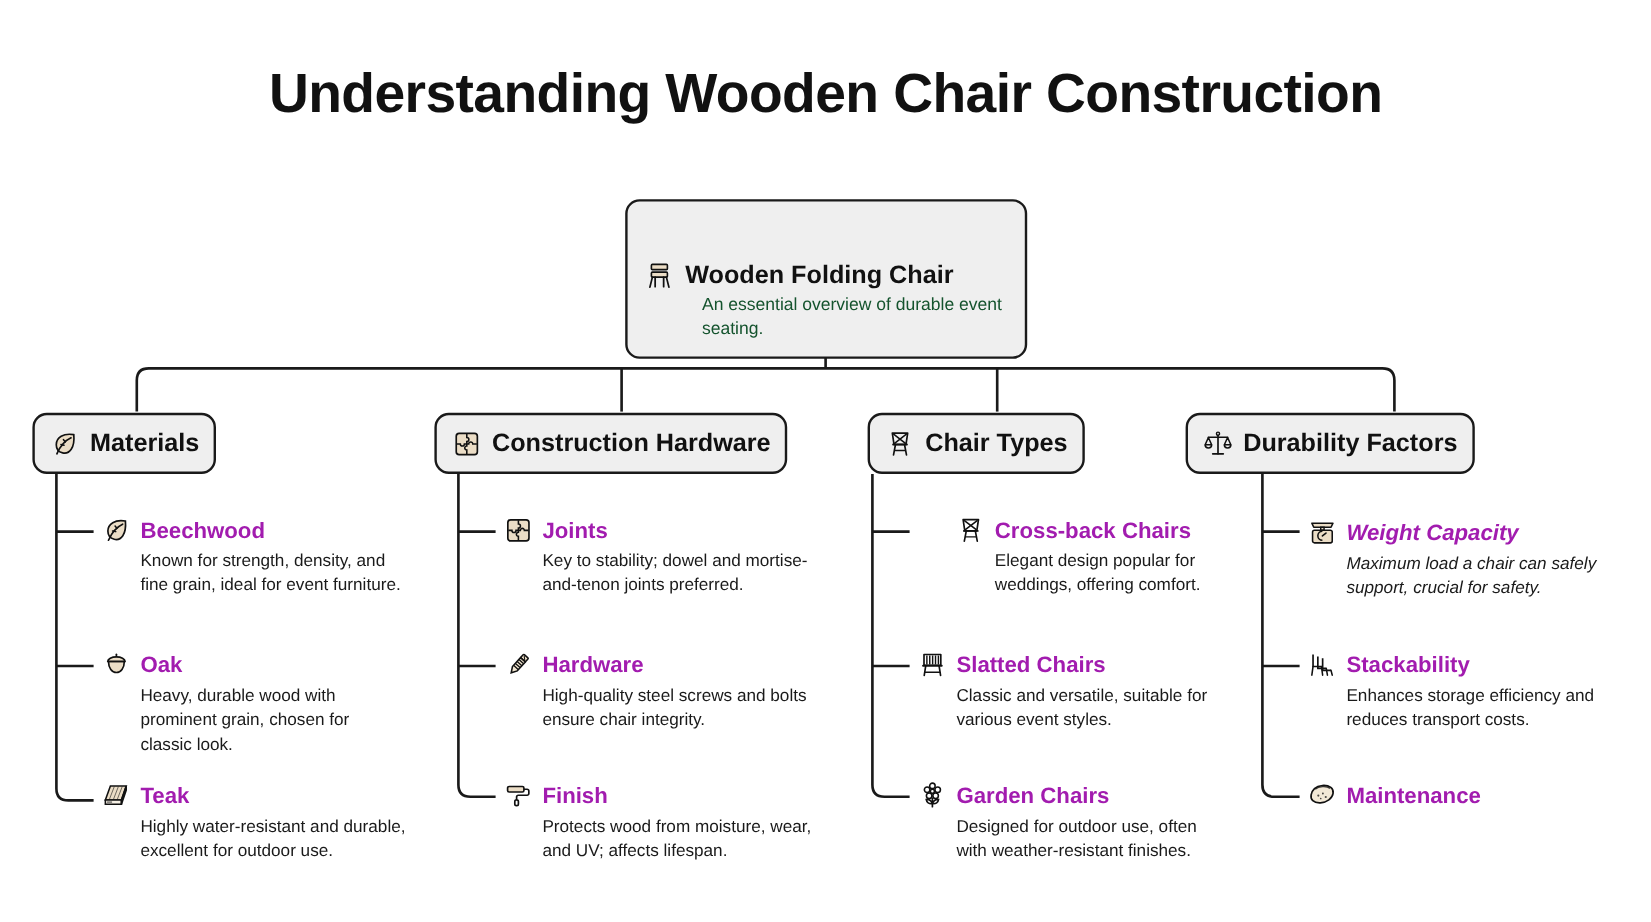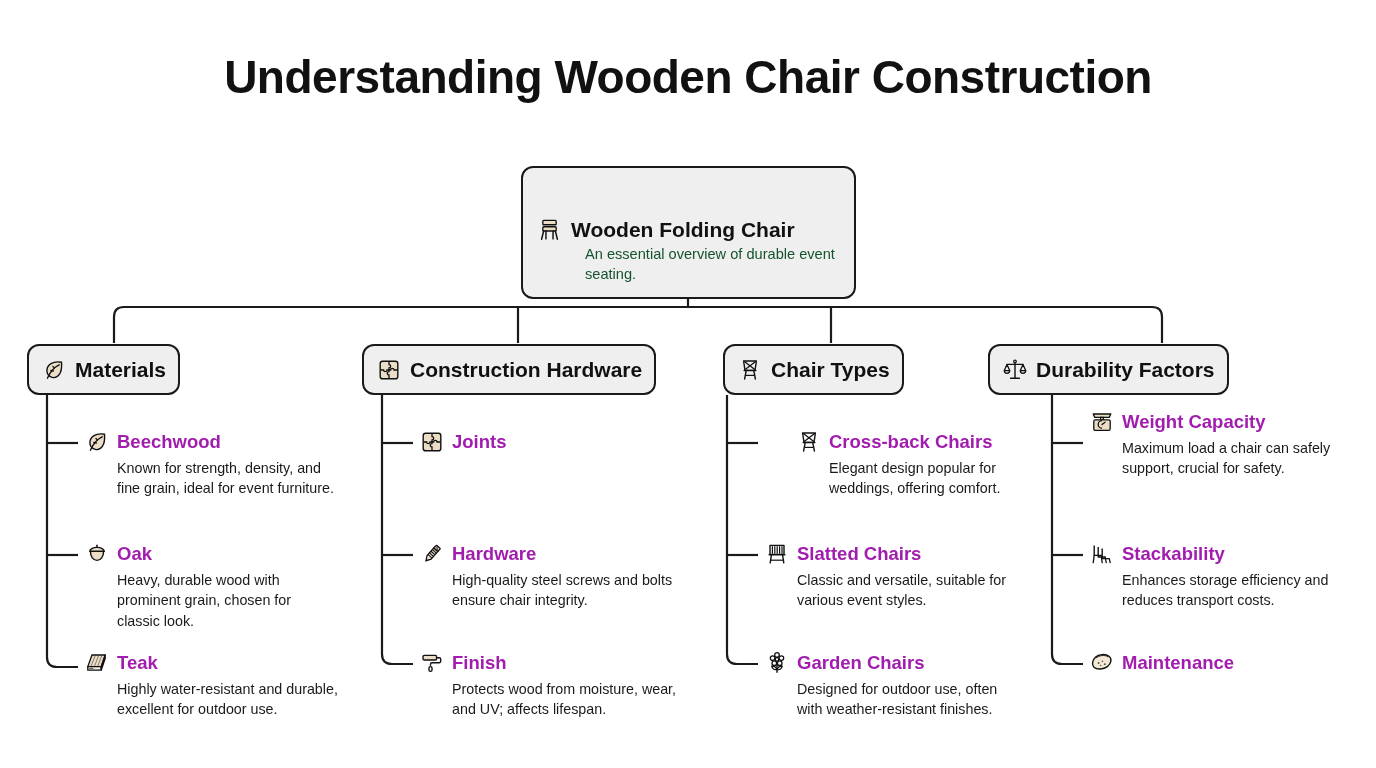--- a/index.html
+++ b/index.html
@@ -179,20 +179,21 @@
     <div class="leaf-head">
       <span class="ic">
         <svg width="24" height="24" viewBox="0 0 24 24">
           <rect x="3.2" y="3.2" width="17.6" height="17.6" rx="2.4" fill="#ebddc6" stroke="#111" stroke-width="1.4"></rect>
           <path d="M12 3.6v3.0a1.7 1.7 0 1 1 0 3.4v3.6a1.7 1.7 0 1 0 0 3.4v3.4" stroke="#111" stroke-width="1.3" fill="none"></path>
           <path d="M3.6 12h3.0a1.7 1.7 0 1 0 3.4 0h3.6a1.7 1.7 0 1 1 3.4 0h3.4" stroke="#111" stroke-width="1.3" fill="none"></path>
         </svg>
       </span>
       <span class="leaf-title">Joints</span>
     </div>
+    <div class="leaf-desc">Key to stability; dowel and mortise-and-tenon joints preferred.</div>
   </div>
 
   <div class="leaf" style="left:420px;top:542px;width:258px;">
     <div class="leaf-head">
       <span class="ic">
         <svg width="24" height="24" viewBox="0 0 24 24">
           <g transform="rotate(42 12 12)">
             <rect x="9.3" y="2.4" width="5.4" height="4.0" rx="0.7" fill="#ebddc6" stroke="#111" stroke-width="1.3"></rect>
             <path d="M9.3 6.4h5.4v10.0l-2.7 4.6-2.7-4.6z" fill="#f2e6d0" stroke="#111" stroke-width="1.3"></path>
             <path d="M9.4 8.4h5.2M9.4 10.6h5.2M9.4 12.8h5.2M9.6 15.0h4.8" stroke="#111" stroke-width="1.1"></path>
@@ -293,21 +294,21 @@
         <path d="M7.6 20.2h8.8" stroke="#111" stroke-width="1.4" stroke-linecap="round"></path>
         <path d="M4.0 6.6L1.3 12.6h5.4z" fill="none" stroke="#111" stroke-width="1.3" stroke-linejoin="round"></path>
         <path d="M20.0 6.6l-2.7 6.0h5.4z" fill="none" stroke="#111" stroke-width="1.3" stroke-linejoin="round"></path>
         <path d="M1.3 12.6a2.7 2.7 0 0 0 5.4 0" fill="none" stroke="#111" stroke-width="1.3"></path>
         <path d="M17.3 12.6a2.7 2.7 0 0 0 5.4 0" fill="none" stroke="#111" stroke-width="1.3"></path>
       </svg>
     </span>
     <span class="branch-label">Durability Factors</span>
   </div>
 
-  <div class="leaf" style="left:1090px;top:410px;width:252px;">
+  <div class="leaf" style="left:1090px;top:432px;width:252px;font-style:italic;">
     <div class="leaf-head">
       <span class="ic">
         <svg width="24" height="24" viewBox="0 0 24 24">
           <path d="M3.2 4.0h17.6l-1.6 3.4H4.8z" fill="#ebddc6" stroke="#111" stroke-width="1.3" stroke-linejoin="round"></path>
           <path d="M10.6 7.4h2.8v2.4h-2.8z" fill="#ebddc6" stroke="#111" stroke-width="1.2"></path>
           <path d="M5.4 9.8h13.2a1.6 1.6 0 0 1 1.6 1.6v7.4a1.6 1.6 0 0 1-1.6 1.6H5.4a1.6 1.6 0 0 1-1.6-1.6v-7.4a1.6 1.6 0 0 1 1.6-1.6z" fill="#ebddc6" stroke="#111" stroke-width="1.3"></path>
           <path d="M12 18.2a3.8 3.8 0 1 1 0-7.6" fill="none" stroke="#111" stroke-width="1.3"></path>
           <path d="M12 14.6l3.0-2.4" stroke="#111" stroke-width="1.3" stroke-linecap="round"></path>
         </svg>
       </span>

